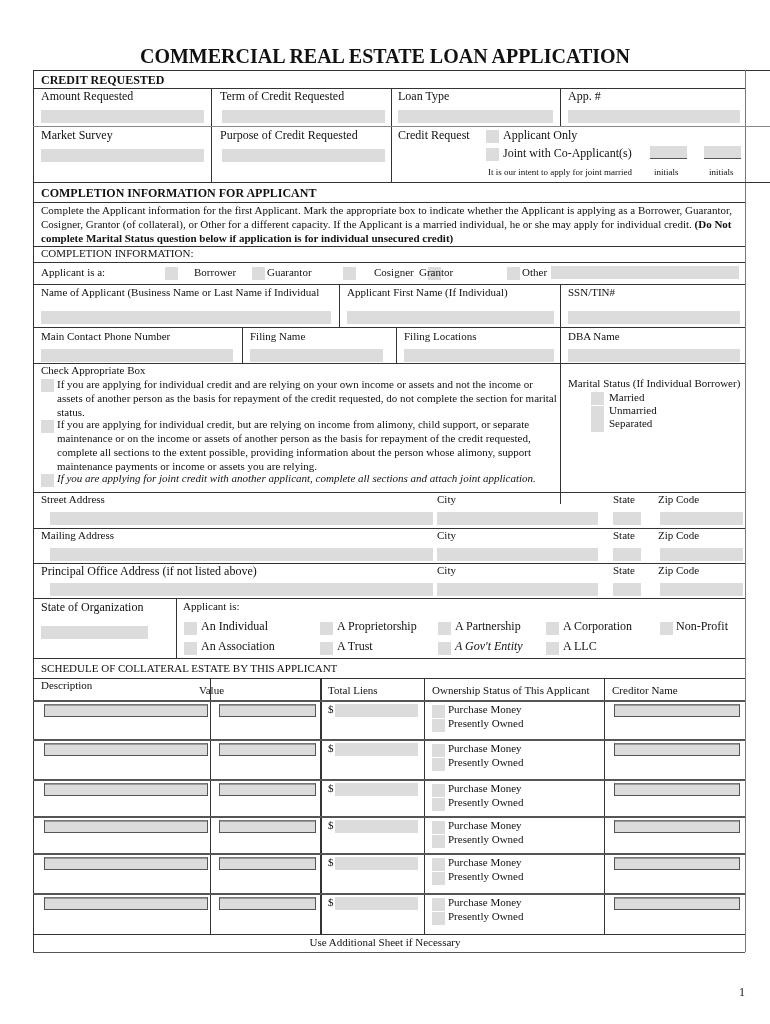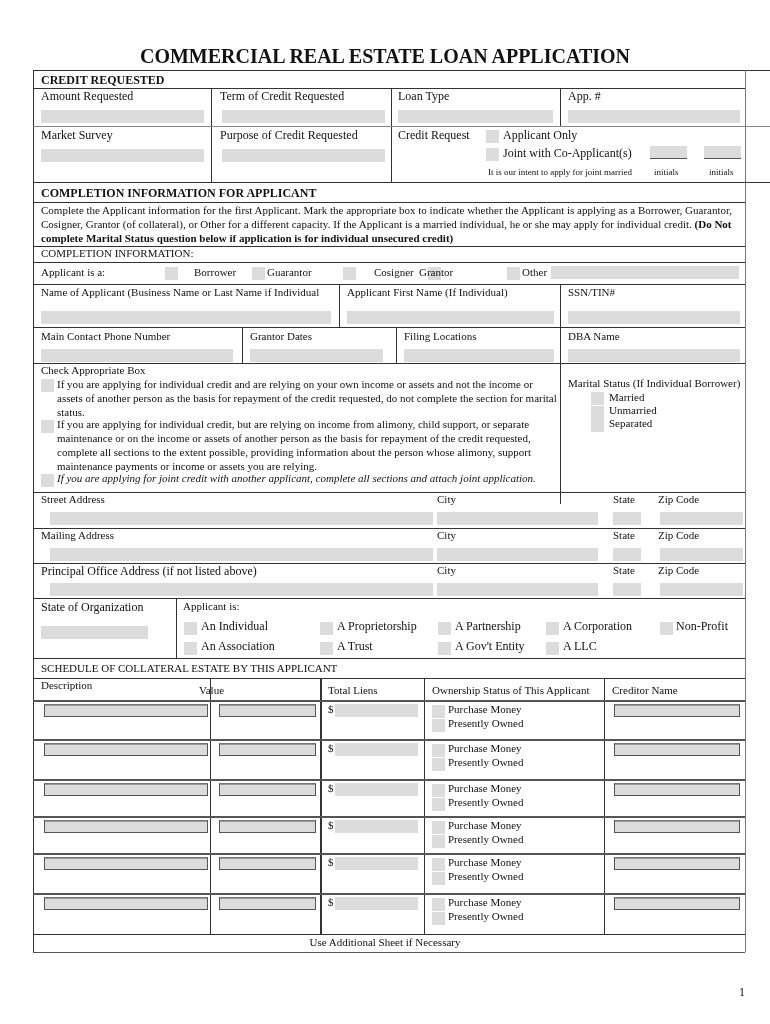--- a/index.html
+++ b/index.html
@@ -87,21 +87,21 @@
 <div class="t" style="left:347px;top:286px;">Applicant First Name (If Individual)</div>
 <div class="fld" style="left:347px;top:311px;width:207px;"></div>
 <div class="vl" style="left:560px;top:284px;height:220px;"></div>
 <div class="t" style="left:568px;top:286px;">SSN/TIN#</div>
 <div class="fld" style="left:568px;top:311px;width:172px;"></div>
 
 <div class="hl" style="left:33px;top:327px;width:712px;"></div>
 <div class="t" style="left:41px;top:330px;">Main Contact Phone Number</div>
 <div class="fld" style="left:41px;top:349px;width:192px;"></div>
 <div class="vl" style="left:242px;top:327px;height:36px;"></div>
-<div class="t" style="left:250px;top:330px;">Grantor Dates</div>
+<div class="t" style="left:250px;top:330px;">Filing Name</div>
 <div class="fld" style="left:250px;top:349px;width:133px;"></div>
 <div class="vl" style="left:396px;top:327px;height:36px;"></div>
 <div class="t" style="left:404px;top:330px;">Filing Locations</div>
 <div class="fld" style="left:404px;top:349px;width:150px;"></div>
 <div class="t" style="left:568px;top:330px;">DBA Name</div>
 <div class="fld" style="left:568px;top:349px;width:172px;"></div>
 
 <div class="hl" style="left:33px;top:363px;width:712px;"></div>
 <div class="t" style="left:41px;top:364px;">Check Appropriate Box</div>
 <div class="cb" style="left:41px;top:379px;"></div>
@@ -163,21 +163,21 @@
     <div class="t t12" style="left:455px;top:619px;">A Partnership</div>
     <div class="cb" style="left:546px;top:622px;"></div>
     <div class="t t12" style="left:563px;top:619px;">A Corporation</div>
     <div class="cb" style="left:660px;top:622px;"></div>
     <div class="t t12" style="left:676px;top:619px;">Non-Profit</div>
     <div class="cb" style="left:184px;top:642px;"></div>
     <div class="t t12" style="left:201px;top:639px;">An Association</div>
     <div class="cb" style="left:320px;top:642px;"></div>
     <div class="t t12" style="left:337px;top:639px;">A Trust</div>
     <div class="cb" style="left:438px;top:642px;"></div>
-    <div class="t t12" style="left:455px;top:639px;">A Gov't Entity</div>
+    <div class="t t12" style="left:455px;top:639px;font-style:italic;">A Gov't Entity</div>
     <div class="cb" style="left:546px;top:642px;"></div>
     <div class="t t12" style="left:563px;top:639px;">A LLC</div>
   </div>
 
 <div class="hl" style="left:33px;top:658px;width:712px;"></div>
 <div class="t" style="left:41px;top:662px;">SCHEDULE OF COLLATERAL ESTATE BY THIS APPLICANT</div>
 <div class="hl" style="left:33px;top:678px;width:712px;"></div>
 <div class="t" style="left:41px;top:679px;">Description</div>
 <div class="t" style="left:199px;top:684px;">Value</div>
 <div class="t" style="left:328px;top:684px;">Total Liens</div>

